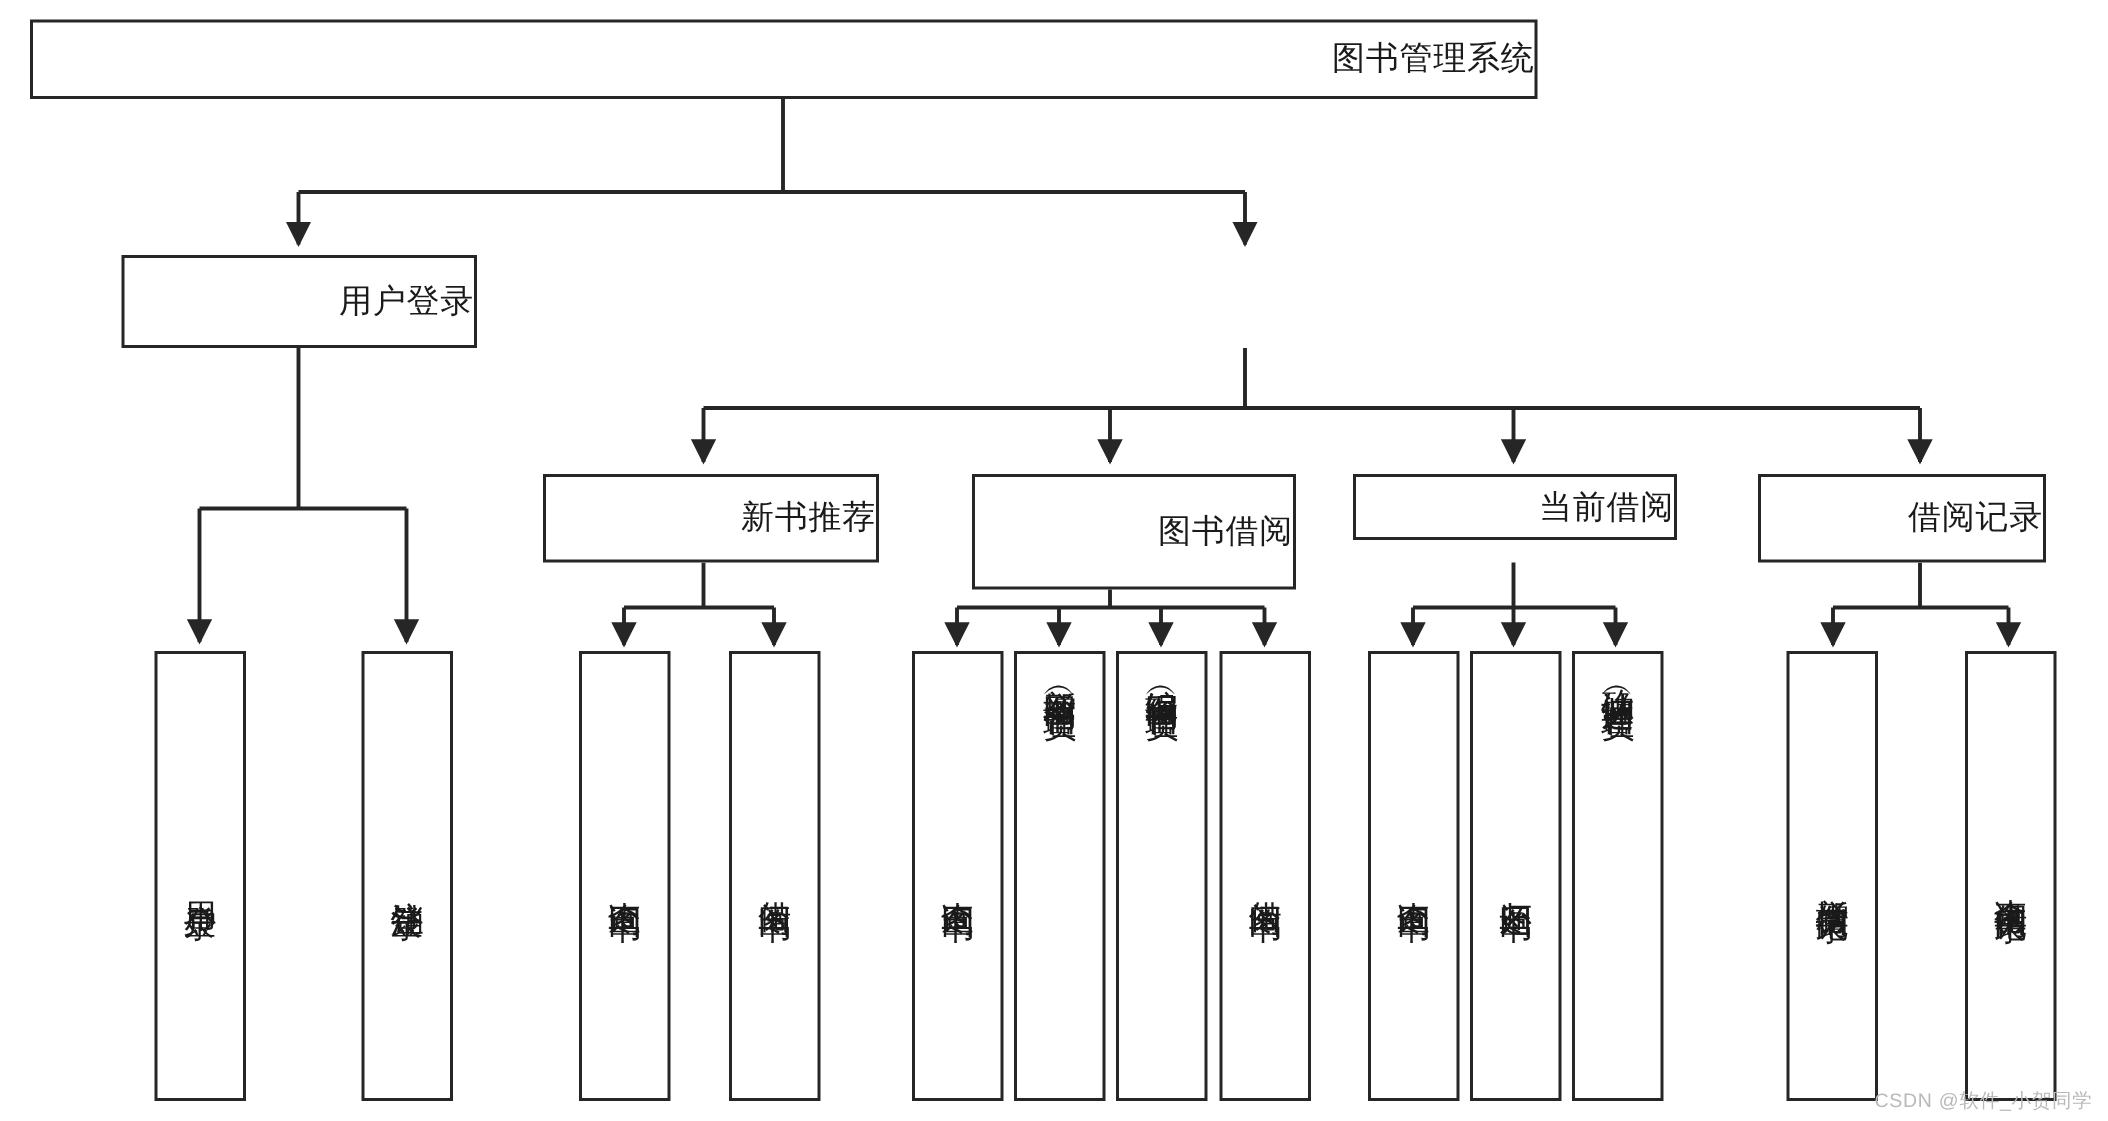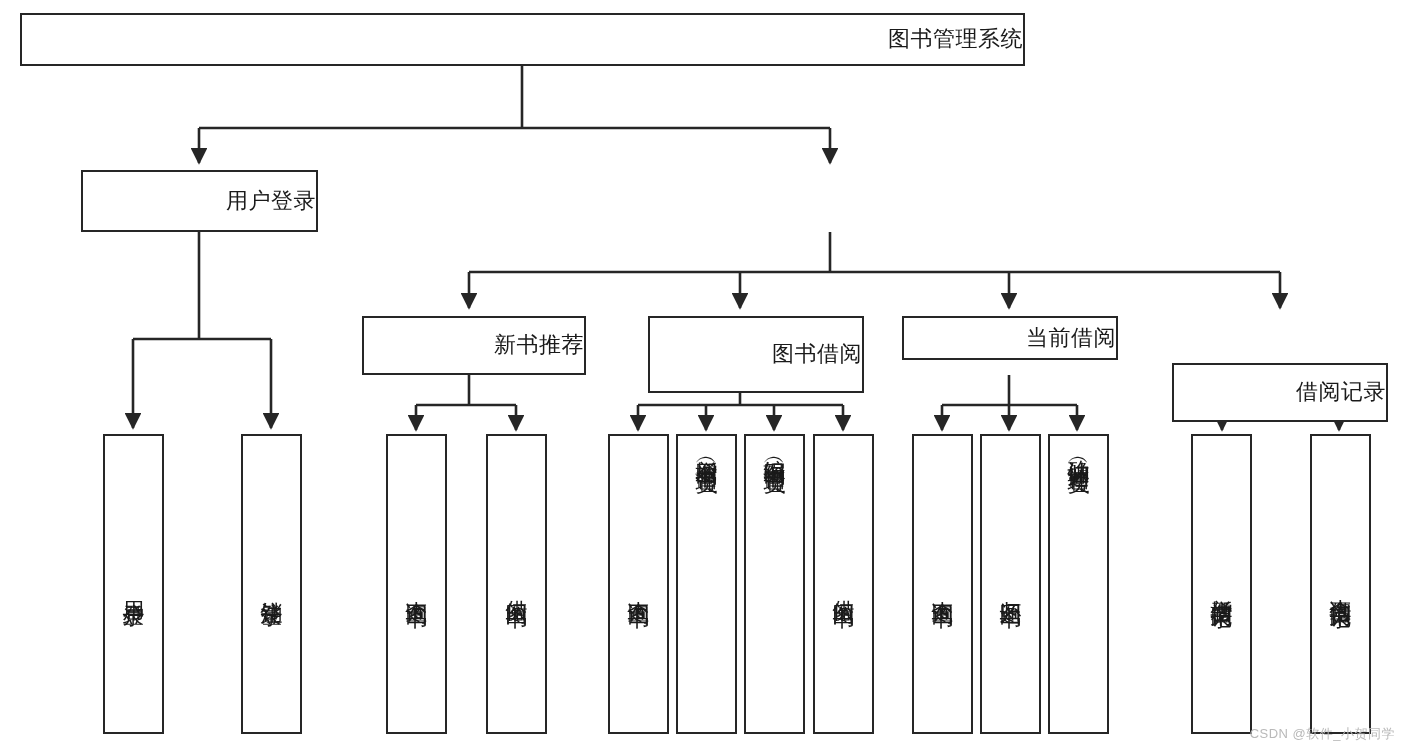--- a/index.html
+++ b/index.html
@@ -143,21 +143,21 @@
 
   <div class="node h" style="left:362px; top:316px; width:224px; height:59px;">
     <span class="txt">新书推荐</span>
   </div>
   <div class="node h" style="left:648px; top:316px; width:216px; height:77px;">
     <span class="txt">图书借阅</span>
   </div>
   <div class="node h" style="left:902px; top:316px; width:216px; height:44px;">
     <span class="txt">当前借阅</span>
   </div>
-  <div class="node h" style="left:1172px; top:316px; width:216px; height:59px;margin-top:47px;">
+  <div class="node h" style="left:1172px; top:316px; width:192px; height:59px;">
     <span class="txt">借阅记录</span>
   </div>
 
   <div class="node v centerv" style="left:103px; top:434px; width:61px; height:300px;">
     <span class="txt">用户登录</span>
   </div>
   <div class="node v centerv" style="left:241px; top:434px; width:61px; height:300px;">
     <span class="txt">注销登录</span>
   </div>
 

